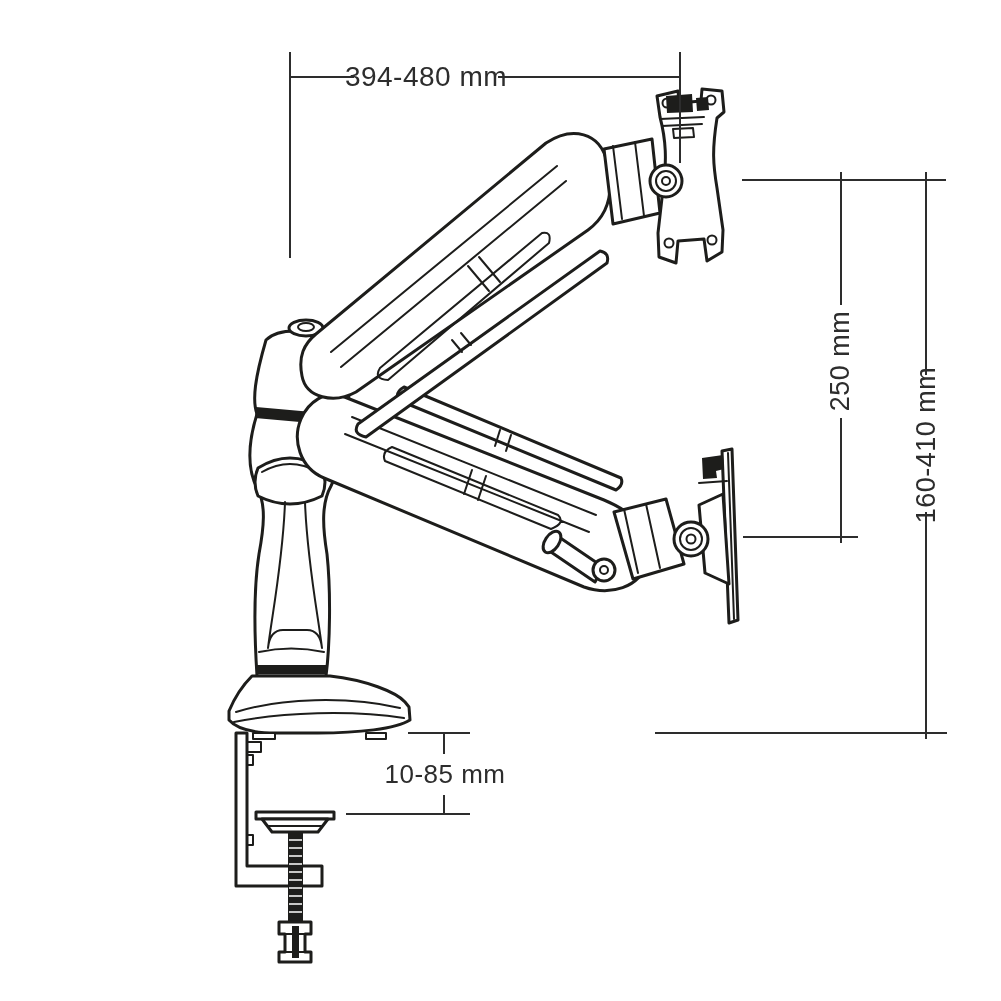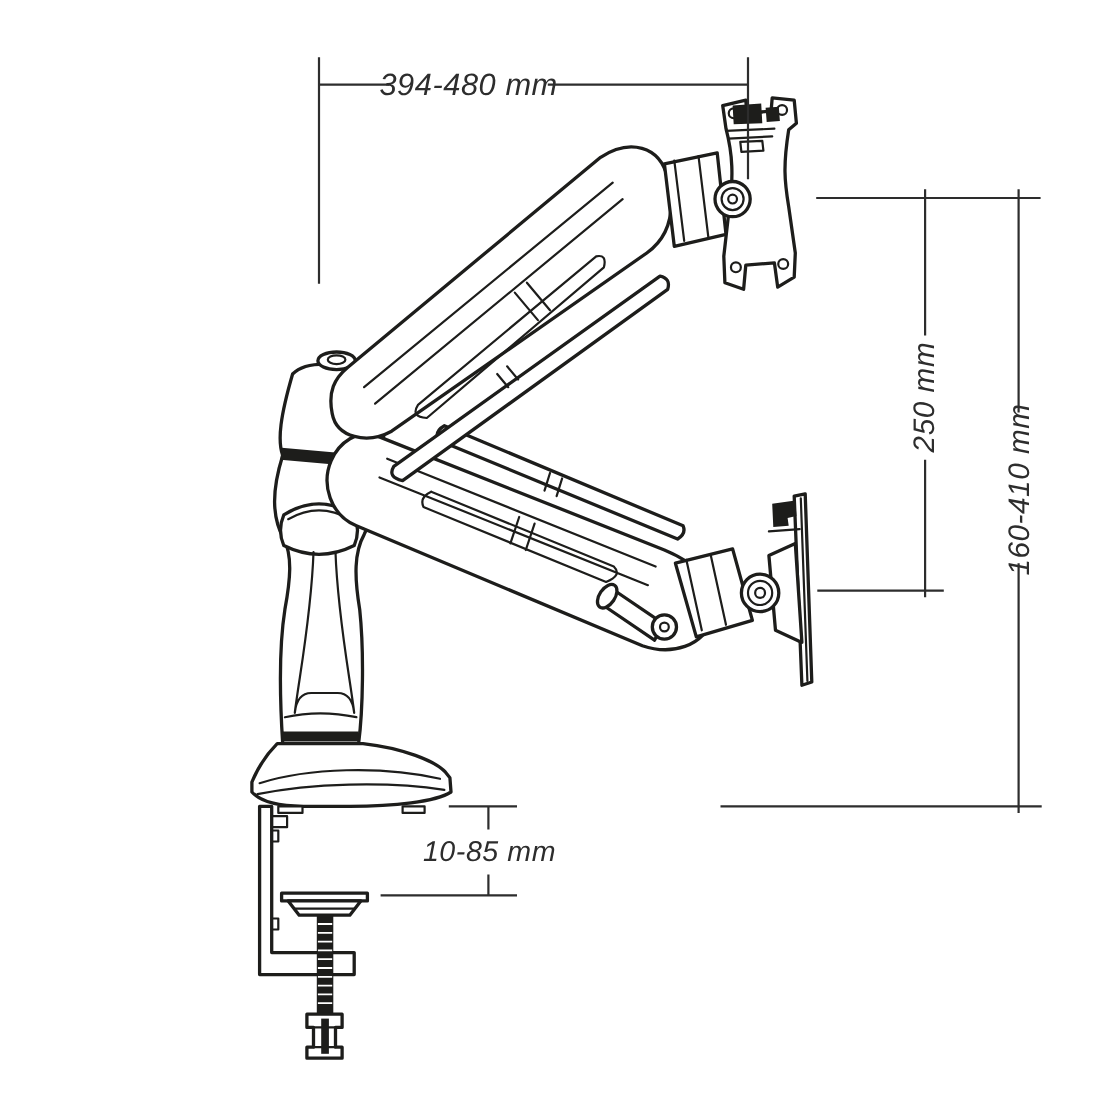--- a/index.html
+++ b/index.html
@@ -7,21 +7,20 @@
     padding: 0;
     background: #ffffff;
   }
   .page {
     position: relative;
     width: 1001px;
     height: 1001px;
     background: #ffffff;
     overflow: hidden;
     font-family: "Liberation Sans", sans-serif;
-    font-style: italic;
   }
   svg { display: block; }
 
   
   .draw {
     fill: none;
     stroke: #1d1d1b;
     stroke-width: 3;
     stroke-linejoin: round;
     stroke-linecap: round;

